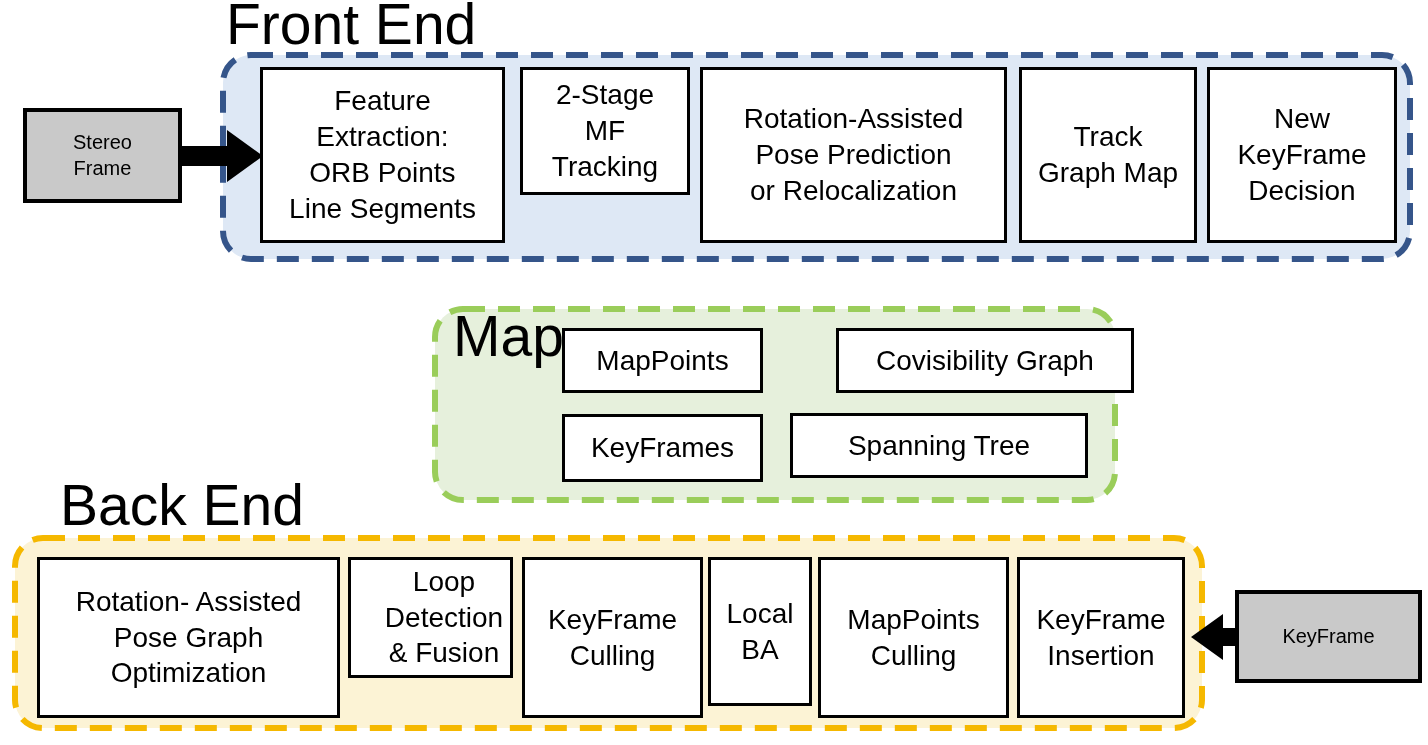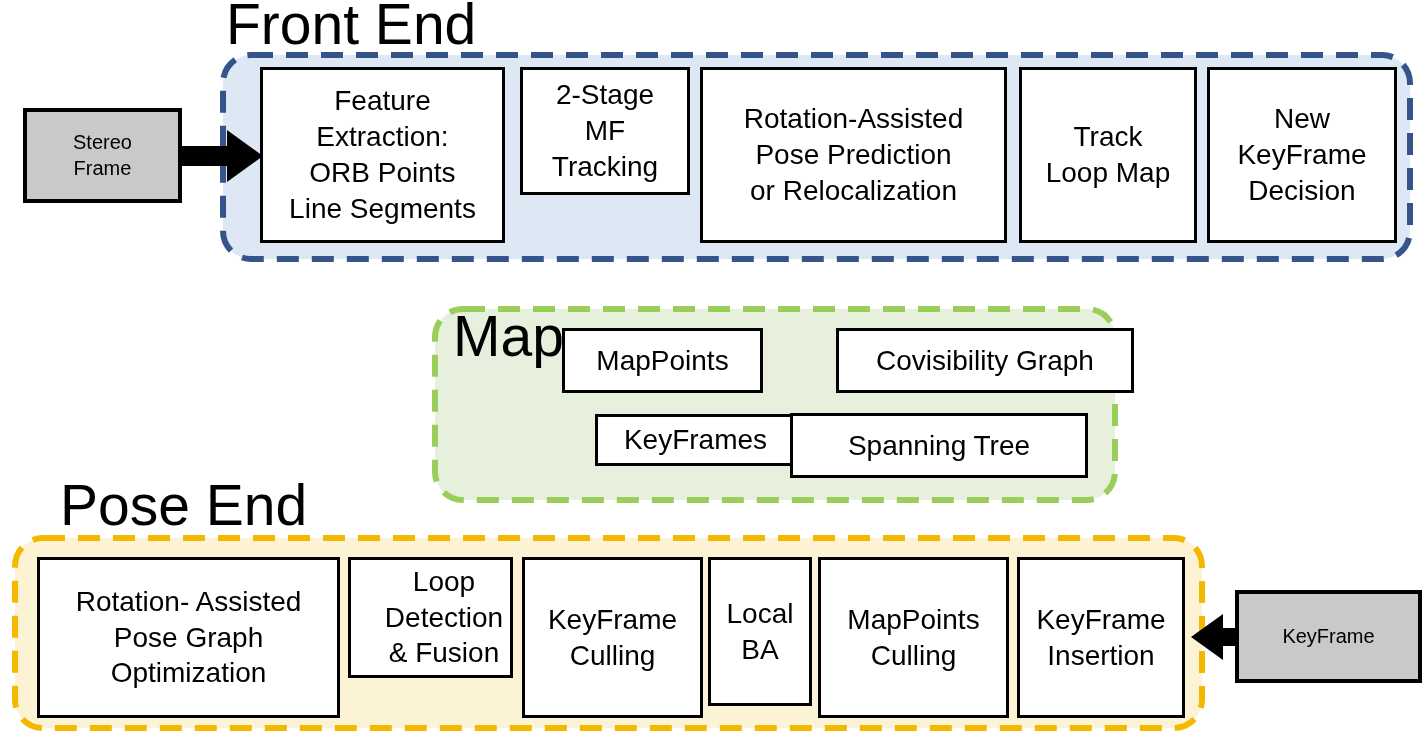--- a/index.html
+++ b/index.html
@@ -68,42 +68,42 @@
 Extraction:
 ORB Points
 Line Segments</div>
   <div class="node" style="left:520px; top:67px; width:170px; height:128px;">2-Stage
 MF
 Tracking</div>
   <div class="node" style="left:700px; top:67px; width:307px; height:176px;">Rotation-Assisted
 Pose Prediction
 or Relocalization</div>
   <div class="node" style="left:1019px; top:67px; width:178px; height:176px;">Track
-Loop Map</div>
+Graph Map</div>
   <div class="node" style="left:1207px; top:67px; width:190px; height:176px;">New
 KeyFrame
 Decision</div>
 
   <div class="io-node" style="left:23px; top:108px; width:159px; height:95px;">Stereo
 Frame</div>
   <svg class="arrow" width="82" height="56" style="left:181px; top:128px;">
     <polygon points="0,18 46,18 46,2 82,28 46,54 46,38 0,38" style="fill:var(--arrow);"></polygon>
   </svg>
 
   <svg class="group-bg" width="686" height="197" style="left:432px; top:306px;">
     <rect x="3" y="3" width="680" height="191" rx="28" style="fill:var(--map-fill); stroke:var(--map-border); stroke-width:6; stroke-dasharray:22 13;"></rect>
   </svg>
   <div class="group-title map-title" style="z-index:2;">Map</div>
 
   <div class="node" style="left:562px; top:328px; width:201px; height:65px;">MapPoints</div>
   <div class="node" style="left:836px; top:328px; width:298px; height:65px;">Covisibility Graph</div>
-  <div class="node" style="left:562px; top:414px; width:201px; height:52px;margin-left:33px;">KeyFrames</div>
+  <div class="node" style="left:562px; top:414px; width:201px; height:68px;">KeyFrames</div>
   <div class="node" style="left:790px; top:413px; width:298px; height:65px;text-align:center;">Spanning Tree</div>
 
-  <div class="group-title be-title">Pose End</div>
+  <div class="group-title be-title">Back End</div>
 
   <svg class="group-bg" width="1193" height="196" style="left:12px; top:535px;">
     <rect x="3" y="3" width="1187" height="190" rx="28" style="fill:var(--back-end-fill); stroke:var(--back-end-border); stroke-width:6; stroke-dasharray:22 13;"></rect>
   </svg>
 
   <div class="node" style="left:37px; top:557px; width:303px; height:161px;">Rotation- Assisted
 Pose Graph
 Optimization</div>
   <div class="node" style="left:348px; top:557px; width:165px; height:121px;padding-left:27px;">Loop
 Detection

